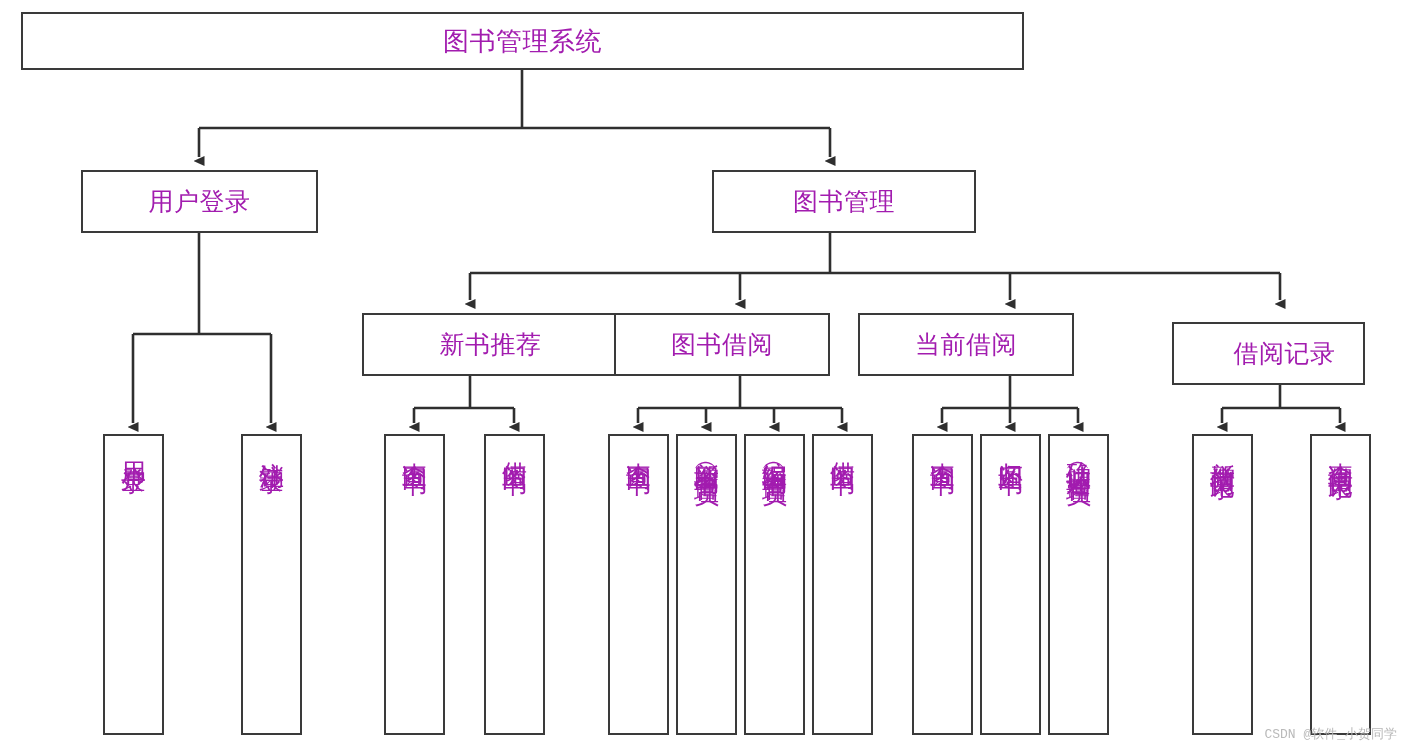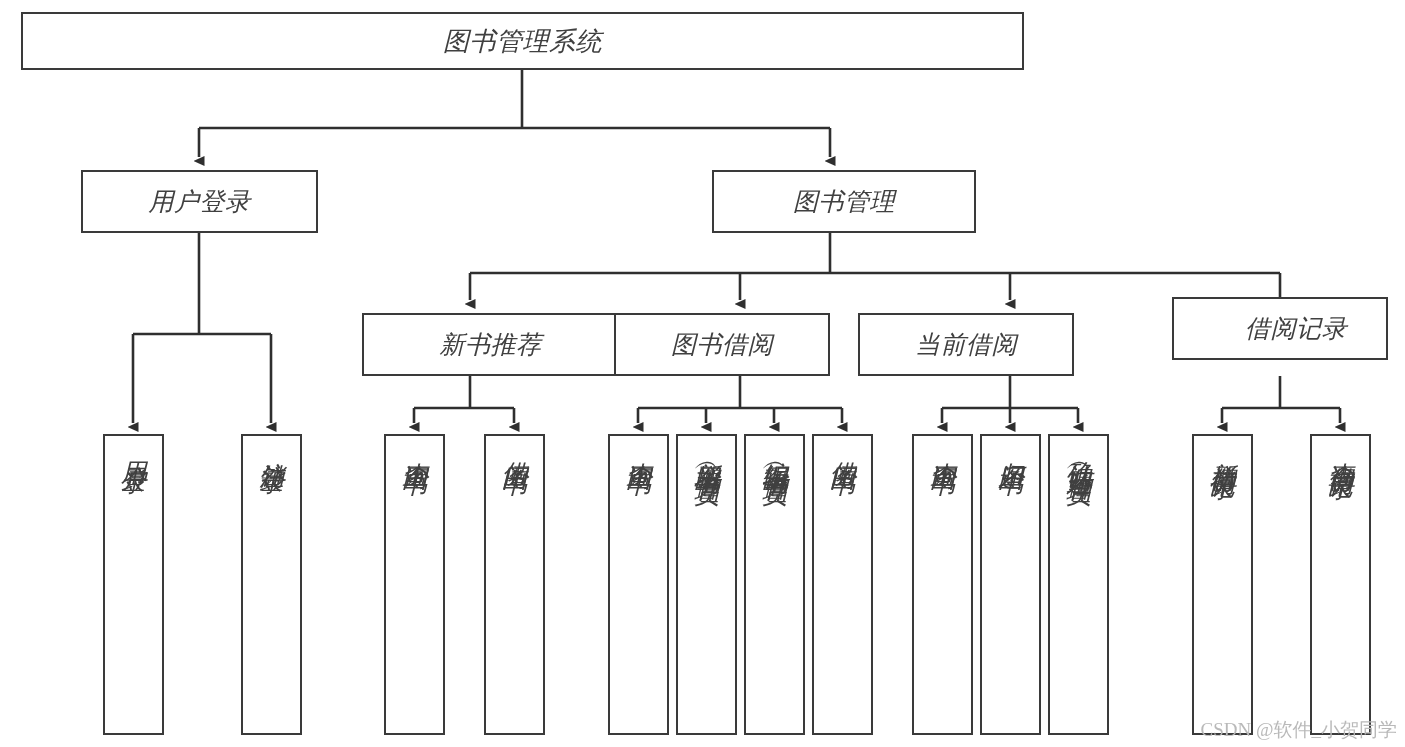--- a/index.html
+++ b/index.html
@@ -30,25 +30,24 @@
     position: absolute;
     box-sizing: border-box;
     background: #ffffff;
     border: 2px solid #3a3a3a;
     display: flex;
     align-items: center;
     justify-content: center;
     z-index: 2;
   }
   .node .label {
-    color: #404040;
+    color: #a21caf;
     text-align: right;
     line-height: 1.08;
     letter-spacing: 0.5px;
-    font-style: italic;
   }
   
   .node.horiz .label {
     writing-mode: horizontal-tb;
     font-size: 25px;
   }
   .node.root .label {
     font-size: 26px;
   }
   
@@ -61,25 +60,25 @@
     text-orientation: upright;
     font-size: 25px;
     line-height: 1.0;
     letter-spacing: 3px;
     white-space: nowrap;
   }
   .watermark {
     position: absolute;
     right: 8px;
     bottom: 4px;
-    font-size: 19px;
+    font-size: 13px;
     color: #b9b9b9;
     z-index: 5;
     white-space: nowrap;
-    font-family: Liberation Serif, serif;
+    font-family: Liberation Mono, monospace;
   }
 </style>
 </head>
 <body>
 
 <div id="canvas">
 
   <svg id="edges" viewBox="0 0 1405 747" width="1405" height="747">
     <defs>
       <marker id="arrow" markerWidth="10" markerHeight="11" refX="1" refY="5.5" orient="auto" markerUnits="userSpaceOnUse">
@@ -143,21 +142,21 @@
 
   <div class="node horiz" style="left:362px; top:313px; width:257px; height:63px;">
     <span class="label">新书推荐</span>
   </div>
   <div class="node horiz" style="left:614px; top:313px; width:216px; height:63px;">
     <span class="label">图书借阅</span>
   </div>
   <div class="node horiz" style="left:858px; top:313px; width:216px; height:63px;">
     <span class="label">当前借阅</span>
   </div>
-  <div class="node horiz" style="left:1172px; top:297px; width:216px; height:63px;padding-left:32px;">
+  <div class="node horiz" style="left:1172px; top:322px; width:193px; height:63px;padding-left:32px;">
     <span class="label">借阅记录</span>
   </div>
 
   <div class="node vert" style="left:103px; top:434px; width:61px; height:301px;">
     <span class="label">用户登录</span>
   </div>
   <div class="node vert" style="left:241px; top:434px; width:61px; height:301px;">
     <span class="label">注销登录</span>
   </div>
 

